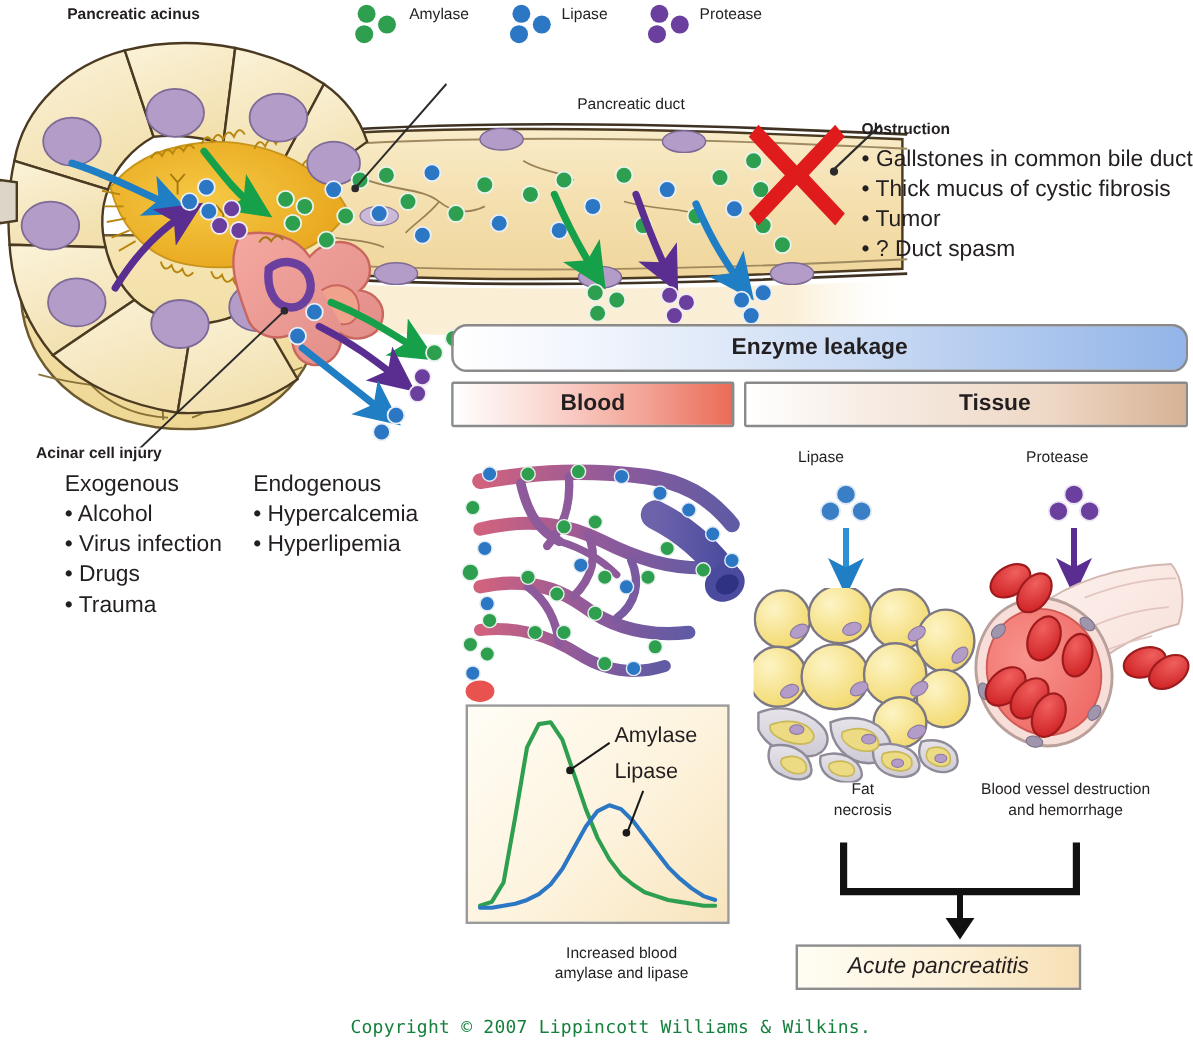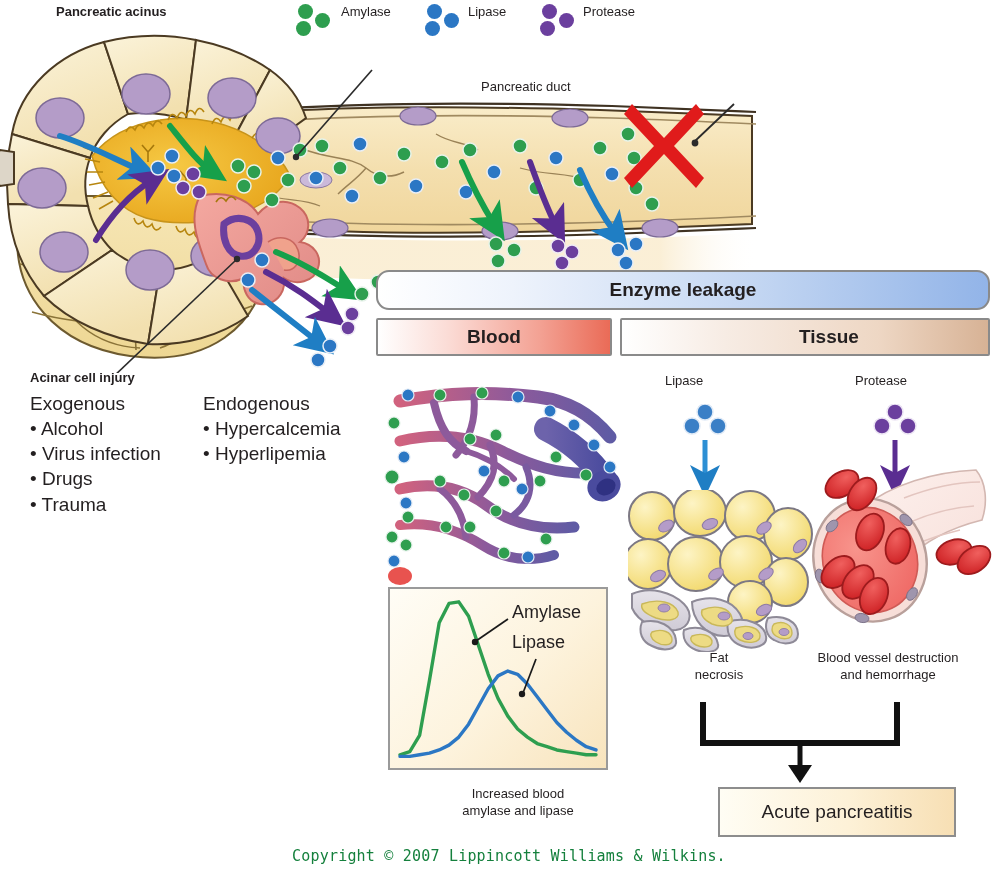--- a/index.html
+++ b/index.html
@@ -271,20 +271,27 @@
 
   <svg class="abs" style="left:622px;top:100px;" width="84" height="92" viewBox="0 0 84 92">
     <path d="M10,4 L42,38 L74,4 L82,14 L52,46 L82,78 L74,88 L42,54 L10,88 L2,78 L32,46 L2,14 Z" fill="#e01b1b"></path>
   </svg>
 
   <svg class="abs" style="left:690px;top:98px;" width="60" height="50" viewBox="0 0 60 50">
     <path d="M4,44 L44,6" stroke="#2b2b2b" stroke-width="1.8" fill="none"></path>
     <circle cx="5" cy="45" r="3.4" fill="#2b2b2b"></circle>
   </svg>
 
+  <div class="abs" style="left:718px;top:100px;">
+    <div class="lbl lbl-b">Obstruction</div>
+    <div class="list" style="margin-top:3px;">• Gallstones in common bile duct</div>
+    <div class="list">• Thick mucus of cystic fibrosis</div>
+    <div class="list">• Tumor</div>
+    <div class="list">• ? Duct spasm</div>
+  </div>
 
   <svg class="abs" style="left:440px;top:140px;" width="300" height="135" viewBox="0 0 300 135">
     <defs>
       <marker id="arrG2" markerWidth="7" markerHeight="7" refX="3.0" refY="3" orient="auto">
         <path d="M0,0 L6.4,3 L0,6 L1.6,3 Z" fill="#17a04a"></path>
       </marker>
       <marker id="arrB2" markerWidth="7" markerHeight="7" refX="3.0" refY="3" orient="auto">
         <path d="M0,0 L6.4,3 L0,6 L1.6,3 Z" fill="#1f7ec4"></path>
       </marker>
       <marker id="arrP2" markerWidth="7" markerHeight="7" refX="3.0" refY="3" orient="auto">
@@ -302,21 +309,21 @@
       <circle cx="132" cy="112" r="7" fill="#6b3f9e" stroke="#efeaf5" stroke-width="1.5"></circle>
       <circle cx="122" cy="123" r="7" fill="#6b3f9e" stroke="#efeaf5" stroke-width="1.5"></circle>
       <circle cx="178" cy="110" r="7" fill="#2b77c4" stroke="#e8eef6" stroke-width="1.5"></circle>
       <circle cx="196" cy="104" r="7" fill="#2b77c4" stroke="#e8eef6" stroke-width="1.5"></circle>
       <circle cx="186" cy="123" r="7" fill="#2b77c4" stroke="#e8eef6" stroke-width="1.5"></circle>
     </g>
   </svg>
 
   <div class="abs" style="left:30px;top:370px;">
     <div class="lbl lbl-b">Acinar cell injury</div>
-    <div style="display:flex;gap:28px;margin-top:4px;">
+    <div style="display:flex;gap:12px;margin-top:4px;margin-left:24px;">
       <div style="width:145px;">
         <div class="list">Exogenous</div>
         <div class="list">• Alcohol</div>
         <div class="list">• Virus infection</div>
         <div class="list">• Drugs</div>
         <div class="list">• Trauma</div>
       </div>
       <div>
         <div class="list">Endogenous</div>
         <div class="list">• Hypercalcemia</div>
@@ -545,21 +552,21 @@
     <div>Blood vessel destruction</div>
     <div>and hemorrhage</div>
   </div>
 
   <svg class="abs" style="left:645px;top:695px;" width="310" height="90" viewBox="0 0 310 90">
     <path d="M58,10 L58,48 L252,48 L252,10" fill="none" stroke="#111111" stroke-width="6" stroke-linecap="square"></path>
     <path d="M155,48 L155,76" fill="none" stroke="#111111" stroke-width="5"></path>
     <path d="M143,70 L155,88 L167,70 Z" fill="#111111"></path>
   </svg>
 
-  <div class="outcome-box" style="left:718px;top:787px;width:238px;height:50px;">Acute pancreatitis</div>
+  <div class="outcome-box" style="left:663px;top:787px;width:238px;height:38px;font-style:italic;">Acute pancreatitis</div>
 
   <div class="chartbox" style="left:388px;top:587px;width:220px;height:183px;">
     <svg width="216" height="179" viewBox="0 0 216 179" preserveAspectRatio="none">
       <polyline id="series-amylase" fill="none" stroke="#2e9e4f" stroke-width="3.4" stroke-linejoin="round" stroke-linecap="round" points="10,165.78 19.8,162.56 29.6,146.46 39.4,91.72 49.2,33.75999999999999 59,14.439999999999998 68.8,12.830000000000013 78.6,27.319999999999993 88.4,56.30000000000001 98.2,85.28 108,109.43 117.80000000000001,127.14 127.6,140.02 137.4,148.07 147.2,154.51 157,157.73 166.8,160.95 176.6,162.56 186.4,164.17 196.2,165.78 206,165.78"></polyline>
       <polyline id="series-lipase" fill="none" stroke="#2b77c4" stroke-width="3.4" stroke-linejoin="round" stroke-linecap="round" points="10,167.39 19.8,167.39 29.6,165.78 39.4,164.17 49.2,160.95 59,156.12 68.8,148.07 78.6,135.19 88.4,117.47999999999999 98.2,99.77 108,86.89 117.80000000000001,82.05999999999999 127.6,85.28 137.4,94.94 147.2,107.82 157,120.7 166.8,133.57999999999998 176.6,143.24 186.4,151.29 196.2,157.73 206,160.95"></polyline>
 
       <path d="M118,30 L86,52" stroke="#1a1a1a" stroke-width="1.7" fill="none"></path>
       <circle cx="85" cy="53" r="3.2" fill="#1a1a1a"></circle>
       <path d="M146,70 L133,104" stroke="#1a1a1a" stroke-width="1.7" fill="none"></path>
       <circle cx="132" cy="105" r="3.2" fill="#1a1a1a"></circle>

